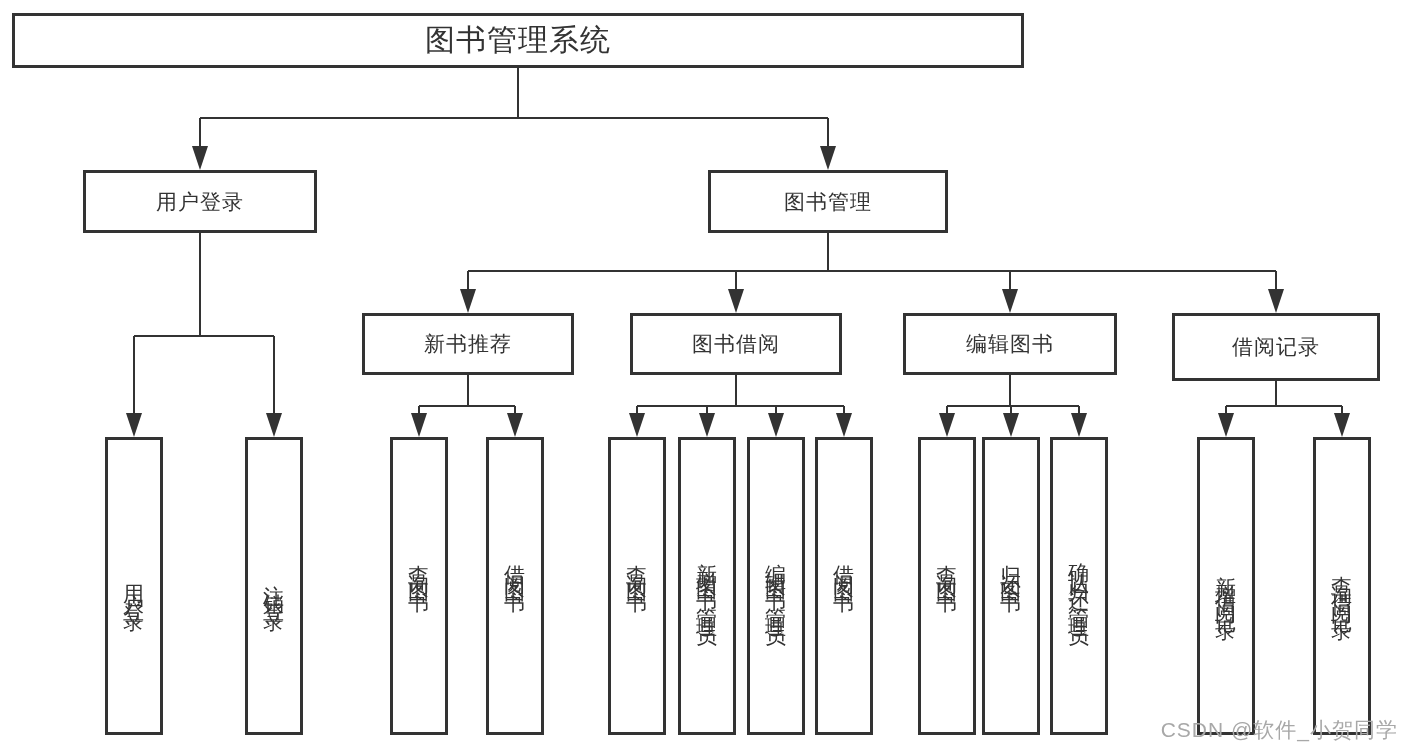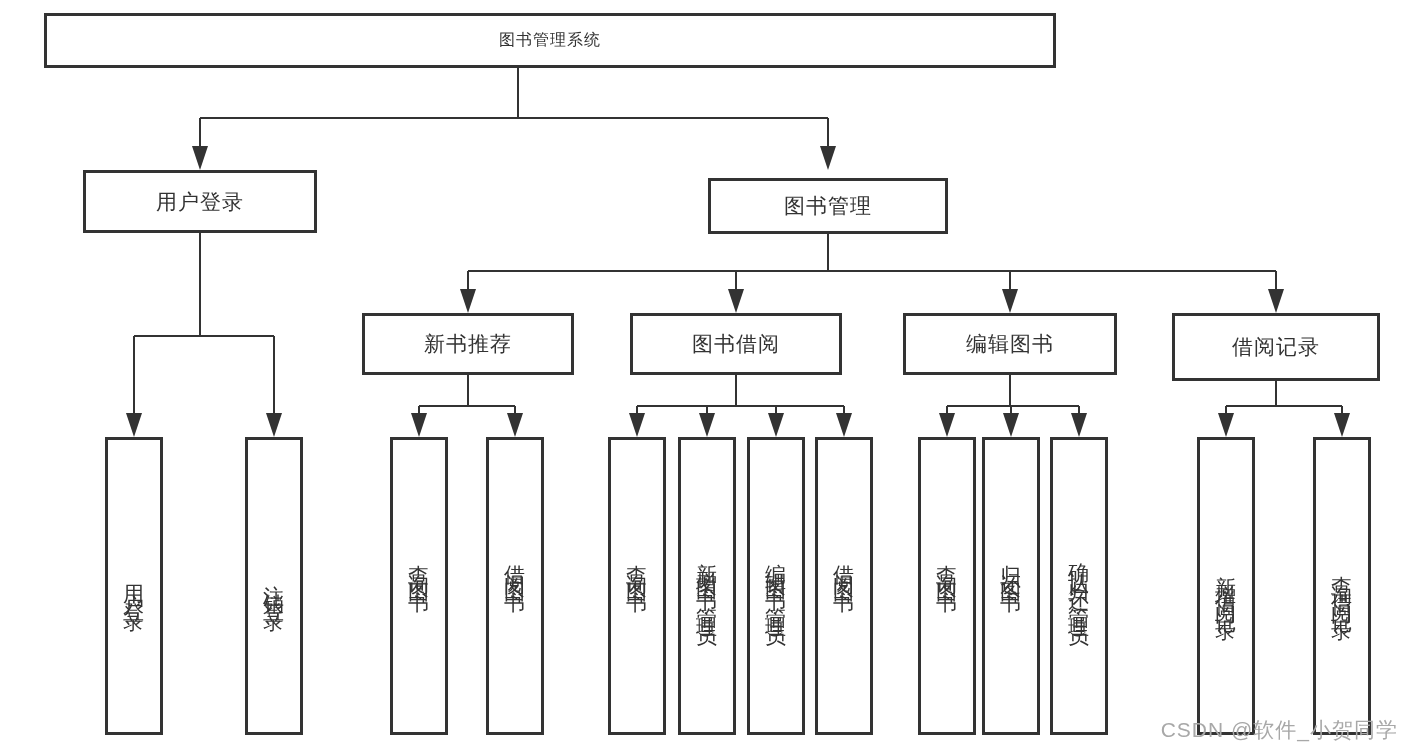--- a/index.html
+++ b/index.html
@@ -40,21 +40,21 @@
     color: var(--text);
     display: flex;
     align-items: center;
     justify-content: center;
     text-align: center;
   }
   .node.h {
     font-size: 21px;
     letter-spacing: 1px;
   }
-  .node.root-box { font-size: 16px; margin-left: 32px; }
+  .node.root-box { font-size: 30px; }
   .node.v {
     top: 437px;
     width: 58px;
     height: 298px;
     writing-mode: vertical-rl;
     text-orientation: mixed;
     font-size: 21px;
     letter-spacing: 9px;
     line-height: 1;
   }
@@ -121,21 +121,21 @@
     <g>
       <path d="M1276,375 V406 M1226,406 H1342 M1226,406 V417 M1342,406 V417"></path>
       <polygon points="1218,413 1234,413 1226,437"></polygon>
       <polygon points="1334,413 1350,413 1342,437"></polygon>
     </g>
   </svg>
 
   <div class="node h root-box" style="left:12px; top:13px; width:1012px; height:55px;">图书管理系统</div>
 
   <div class="node h" style="left:83px; top:170px; width:234px; height:63px;">用户登录</div>
-  <div class="node h" style="left:708px; top:178px; width:240px; height:56px;">图书管理</div>
+  <div class="node h" style="left:708px; top:170px; width:240px; height:63px;">图书管理</div>
 
   <div class="node h" style="left:630px; top:313px; width:212px; height:62px;">图书借阅</div>
   <div class="node h" style="left:362px; top:313px; width:212px; height:62px;">新书推荐</div>
   <div class="node h" style="left:903px; top:313px; width:214px; height:62px;">编辑图书</div>
   <div class="node h" style="left:1172px; top:313px; width:208px; height:68px;">借阅记录</div>
 
   <div class="node v" style="left:105px;">用户登录</div>
   <div class="node v" style="left:245px;">注销登录</div>
 
   <div class="node v up" style="left:390px;">查询图书</div>

